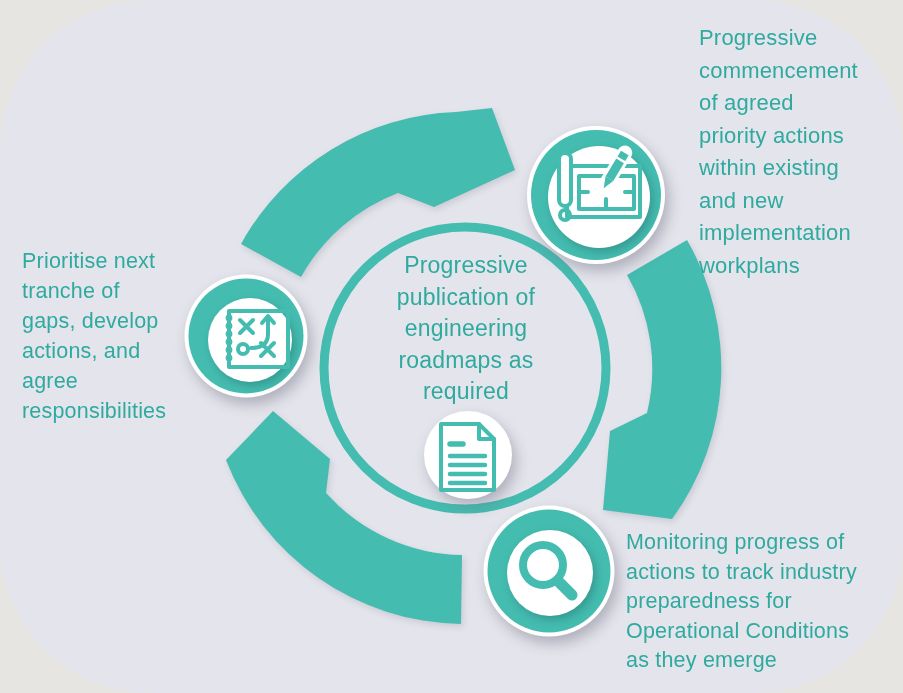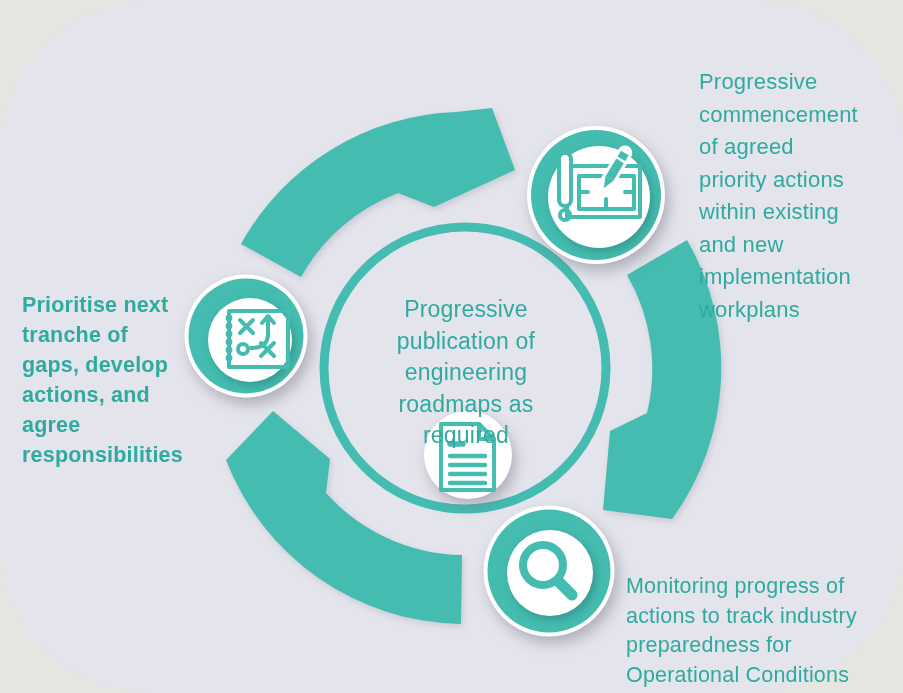--- a/index.html
+++ b/index.html
@@ -1,22 +1,22 @@
 <!DOCTYPE html>
 <html><head>
 <meta charset="utf-8">
 <style>
   html,body{margin:0;padding:0;}
   body{font-family:"Liberation Sans", sans-serif;}
   .stage{position:relative;width:903px;height:693px;background:#E6E5E2;overflow:hidden;}
   .panel{position:absolute;left:0;top:0;width:903px;height:693px;background:#E4E4EC;border-radius:150px;}
   .diagram-svg{position:absolute;left:0;top:0;}
-  .label{position:absolute;color:#2EAA9F;font-size:21.5px;line-height:30px;white-space:pre-line;letter-spacing:0.2px;margin-top:44px;}
+  .label{position:absolute;color:#2EAA9F;font-size:21.5px;line-height:30px;white-space:pre-line;letter-spacing:0.2px;}
   .label-top-right{left:699px;top:22px;line-height:32.5px;font-size:22px;}
-  .label-left{left:22px;top:246px;line-height:30px;font-weight:bold;}
+  .label-left{left:22px;top:246px;line-height:30px;}
   .label-bottom-right{left:626px;top:528px;line-height:29.5px;}
   .label-center{left:352px;top:250px;width:228px;text-align:center;font-size:23px;line-height:31.5px;}
   .arrow{fill:#44BCB0;filter:drop-shadow(2px 3px 3px rgba(90,90,110,0.18));}
   .ring{fill:none;stroke:#44BCB0;stroke-width:9;}
   .badge-shadow{filter:drop-shadow(4px 7px 7px rgba(110,110,130,0.45));}
   .disc-shadow{filter:drop-shadow(3px 4px 4px rgba(30,90,85,0.35));}
   .glyph{stroke:#44BCB0;fill:none;stroke-width:4;stroke-linecap:round;stroke-linejoin:round;}
 </style>
 </head>
 <body>

